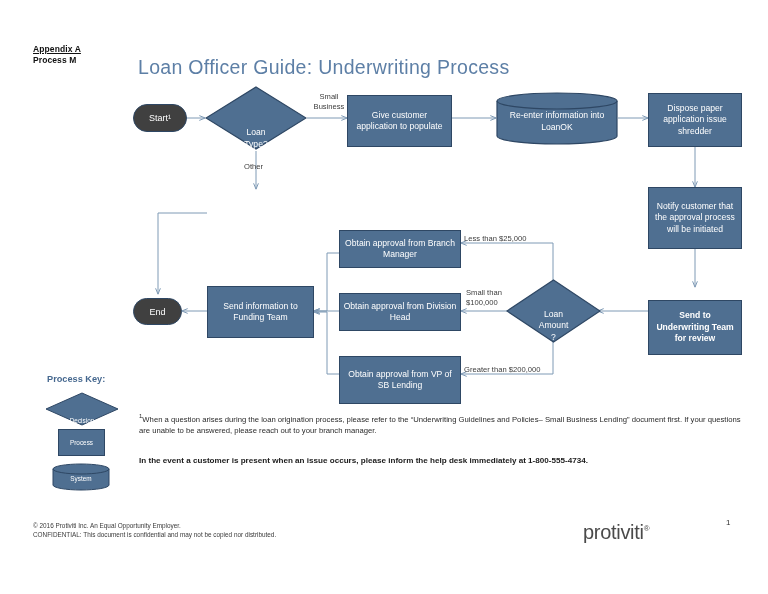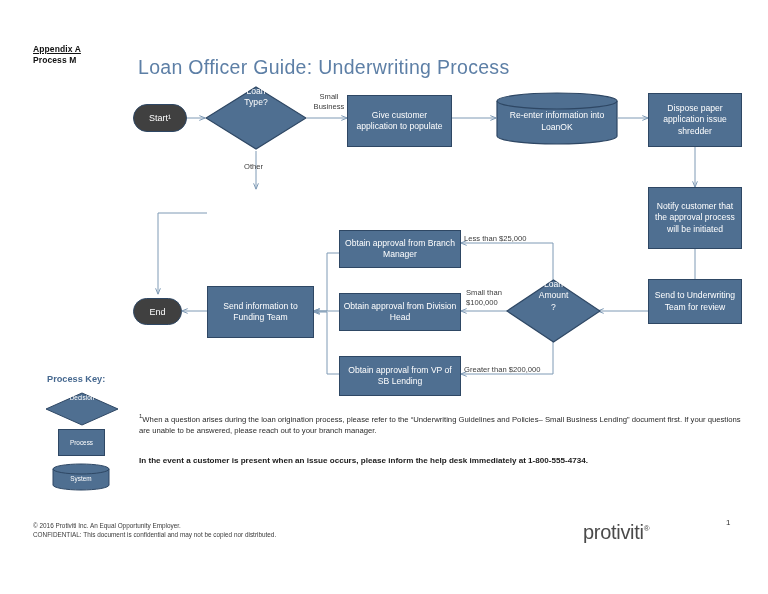--- a/index.html
+++ b/index.html
@@ -38,21 +38,21 @@
   .term{
     background:#404040;border:1.2px solid #2e4764;border-radius:17px;
     display:flex;align-items:center;justify-content:center;
     color:#ffffff;font-size:9px;text-align:right;
   }
   
   .dec{display:block;}
   .dec .dec-svg{position:absolute;left:0;top:0;}
   .dec .dec-txt{
     position:absolute;left:0;top:0;width:100%;height:100%;
-    display:flex;align-items:flex-start;justify-content:center;
+    display:flex;align-items:flex-end;justify-content:center;
     text-align:center;color:#ffffff;font-size:8.6px;line-height:11.4px;
     pointer-events:none;
   }
   
   .cyl{display:block;}
   .cyl .cyl-svg{position:absolute;left:0;top:0;}
   .cyl .cyl-txt{
     position:absolute;left:0;top:6px;width:100%;height:calc(100% - 6px);
     display:flex;align-items:center;justify-content:center;
     text-align:center;color:#ffffff;font-size:8.6px;line-height:11.4px;
@@ -187,21 +187,21 @@
   </div>
 
   <div class="node proc" style="left:648px;top:93px;width:94px;height:54px;">
     <span>Dispose paper application issue shredder</span>
   </div>
 
   <div class="node proc" style="left:648px;top:187px;width:94px;height:62px;">
     <span>Notify customer that the approval process will be initiated</span>
   </div>
 
-  <div class="node proc" style="left:648px;top:279px;width:94px;height:45px;">
+  <div class="node proc" style="left:648px;top:300px;width:94px;height:55px;font-weight:bold;">
     <span>Send to Underwriting Team for review</span>
   </div>
 
   <div class="node dec" style="left:506px;top:279px;width:95px;height:64px;">
     <svg class="dec-svg" width="95" height="64" viewBox="0 0 95 64">
       <polygon points="47.5,1 94,32 47.5,63 1,32" fill="#4f6f91" stroke="#2e4764" stroke-width="1.2"></polygon>
     </svg>
     <div class="dec-txt">
       <span style="white-space:pre-line">Loan
 Amount
@@ -210,21 +210,21 @@
   </div>
 
   <div class="node proc" style="left:339px;top:230px;width:122px;height:38px;">
     <span>Obtain approval from Branch Manager</span>
   </div>
 
   <div class="node proc" style="left:339px;top:293px;width:122px;height:38px;">
     <span>Obtain approval from Division Head</span>
   </div>
 
-  <div class="node proc" style="left:339px;top:356px;width:122px;height:40px;">
+  <div class="node proc" style="left:339px;top:356px;width:122px;height:48px;">
     <span>Obtain approval from VP of SB Lending</span>
   </div>
 
   <div class="node proc" style="left:207px;top:286px;width:107px;height:52px;">
     <span>Send information to Funding Team</span>
   </div>
 
 
   <div class="node term" style="left:133px;top:298px;width:49px;height:27px;">
     <span>End</span>

